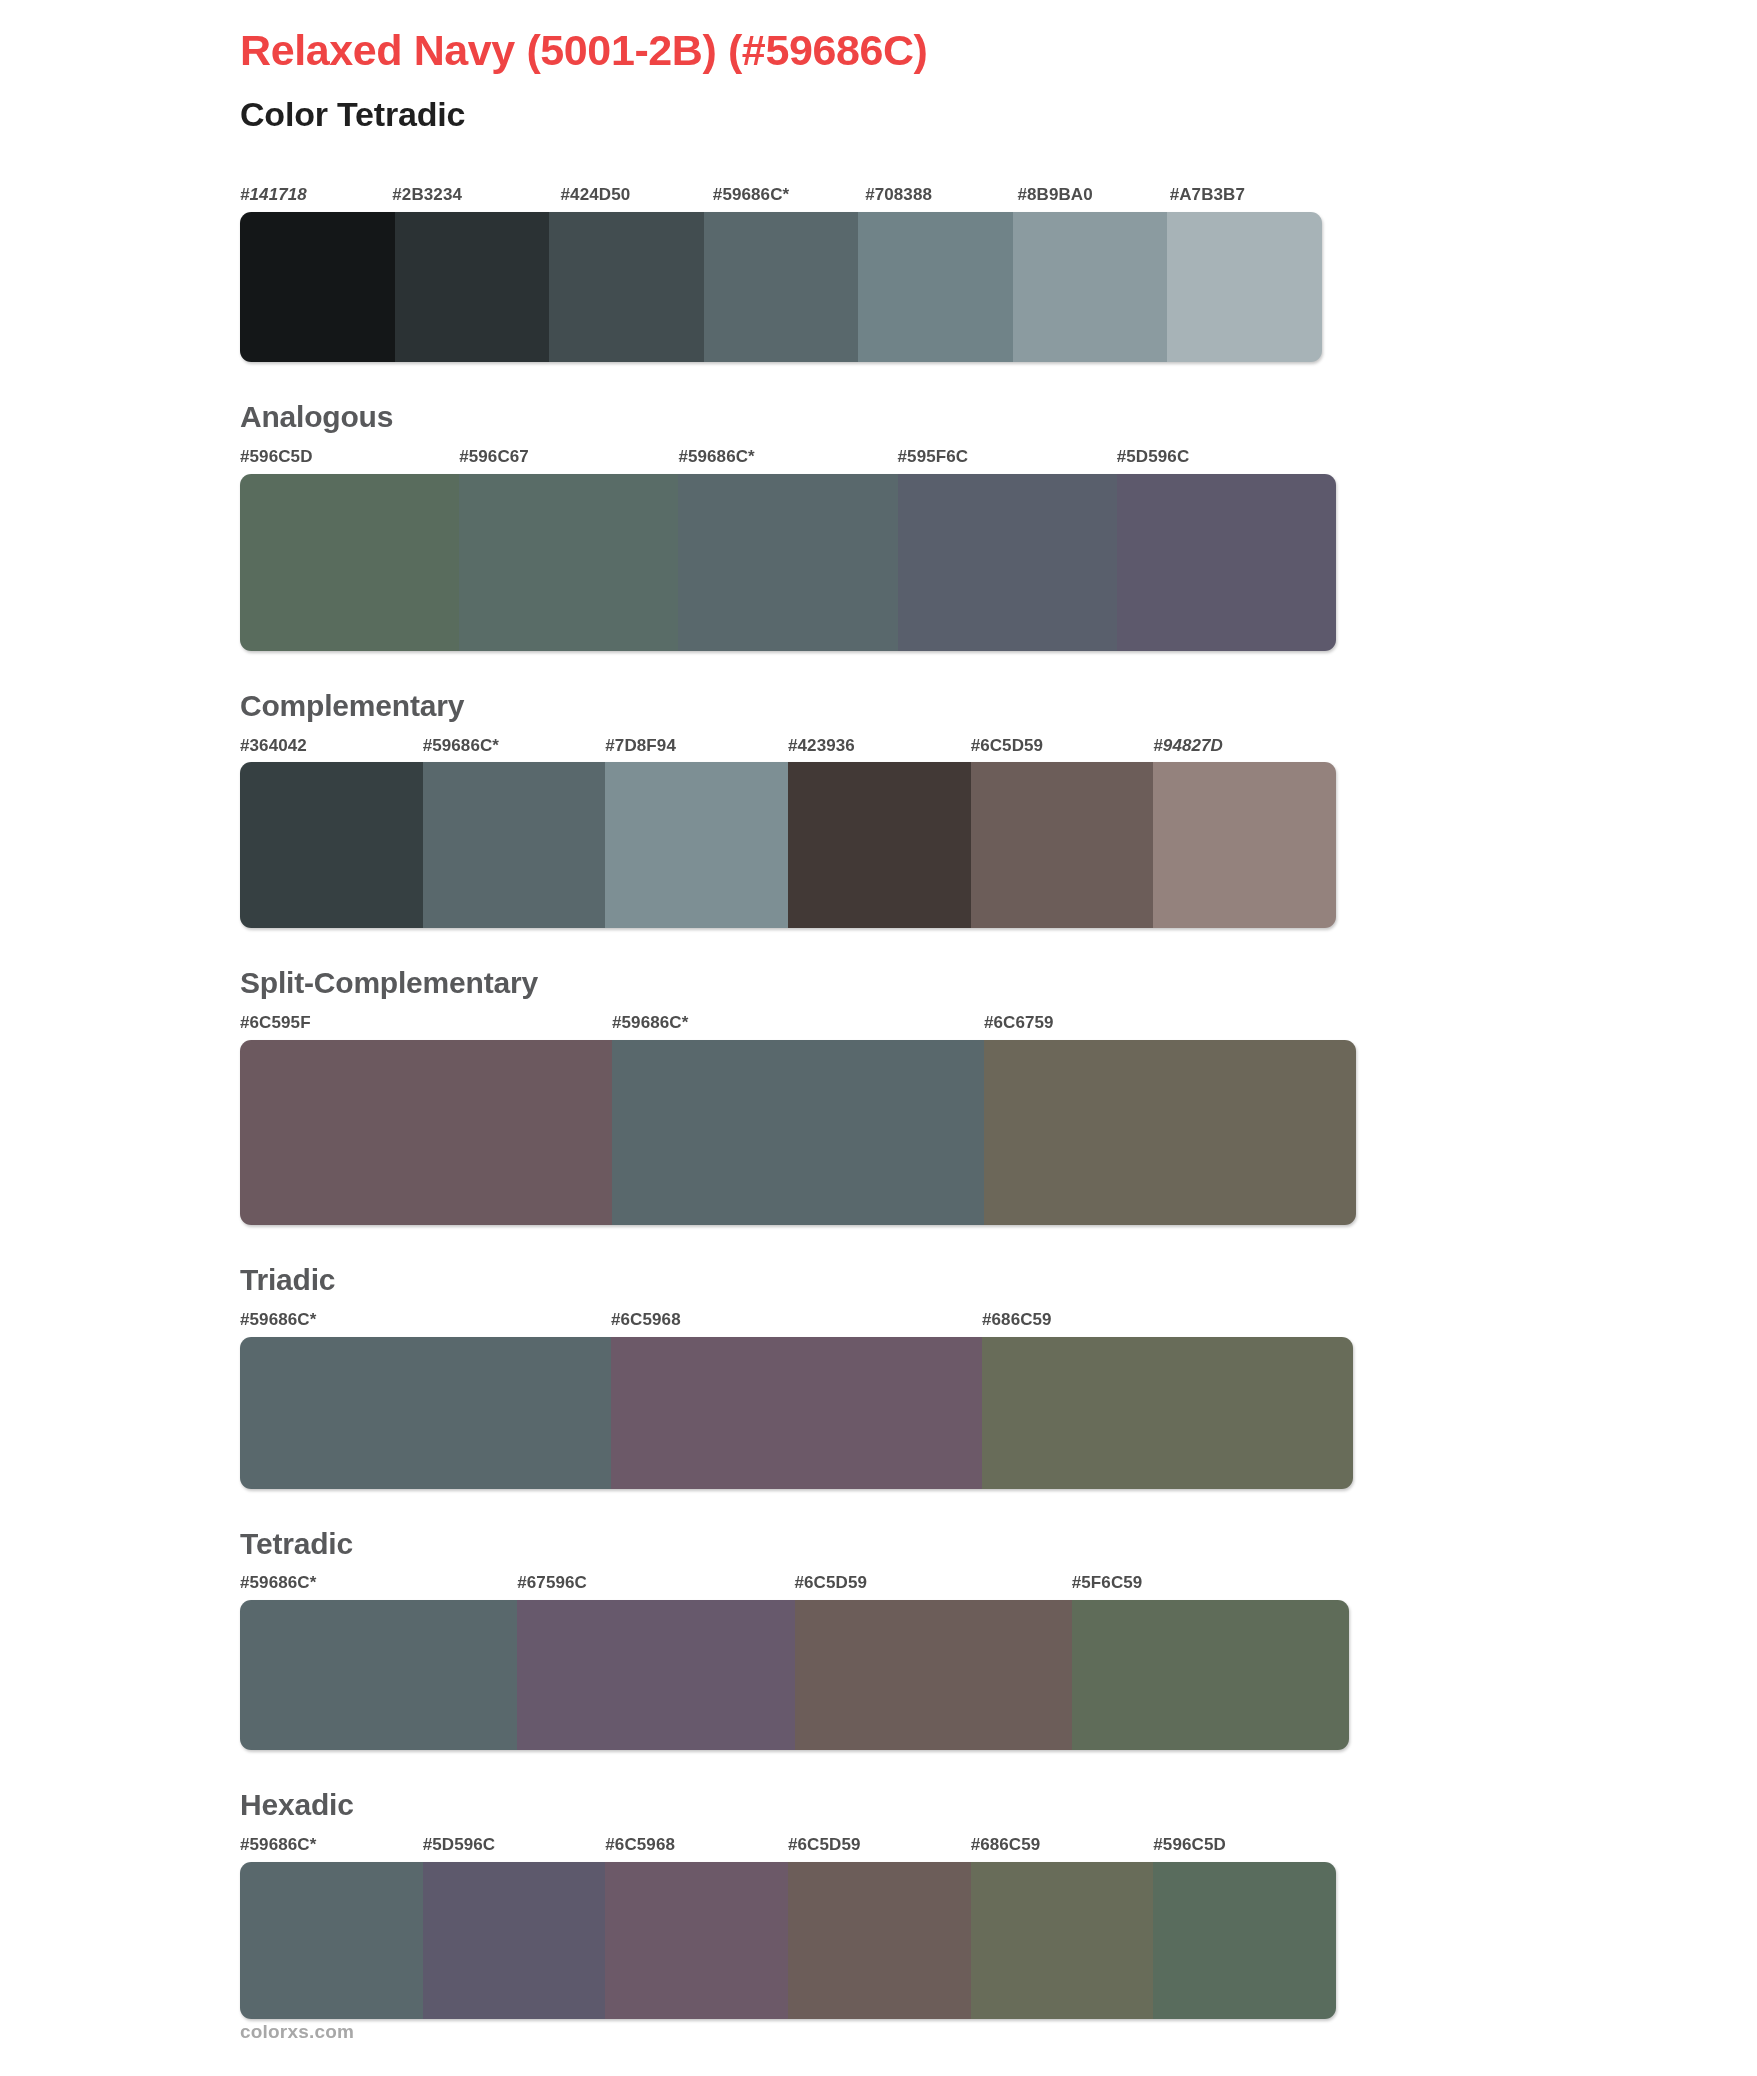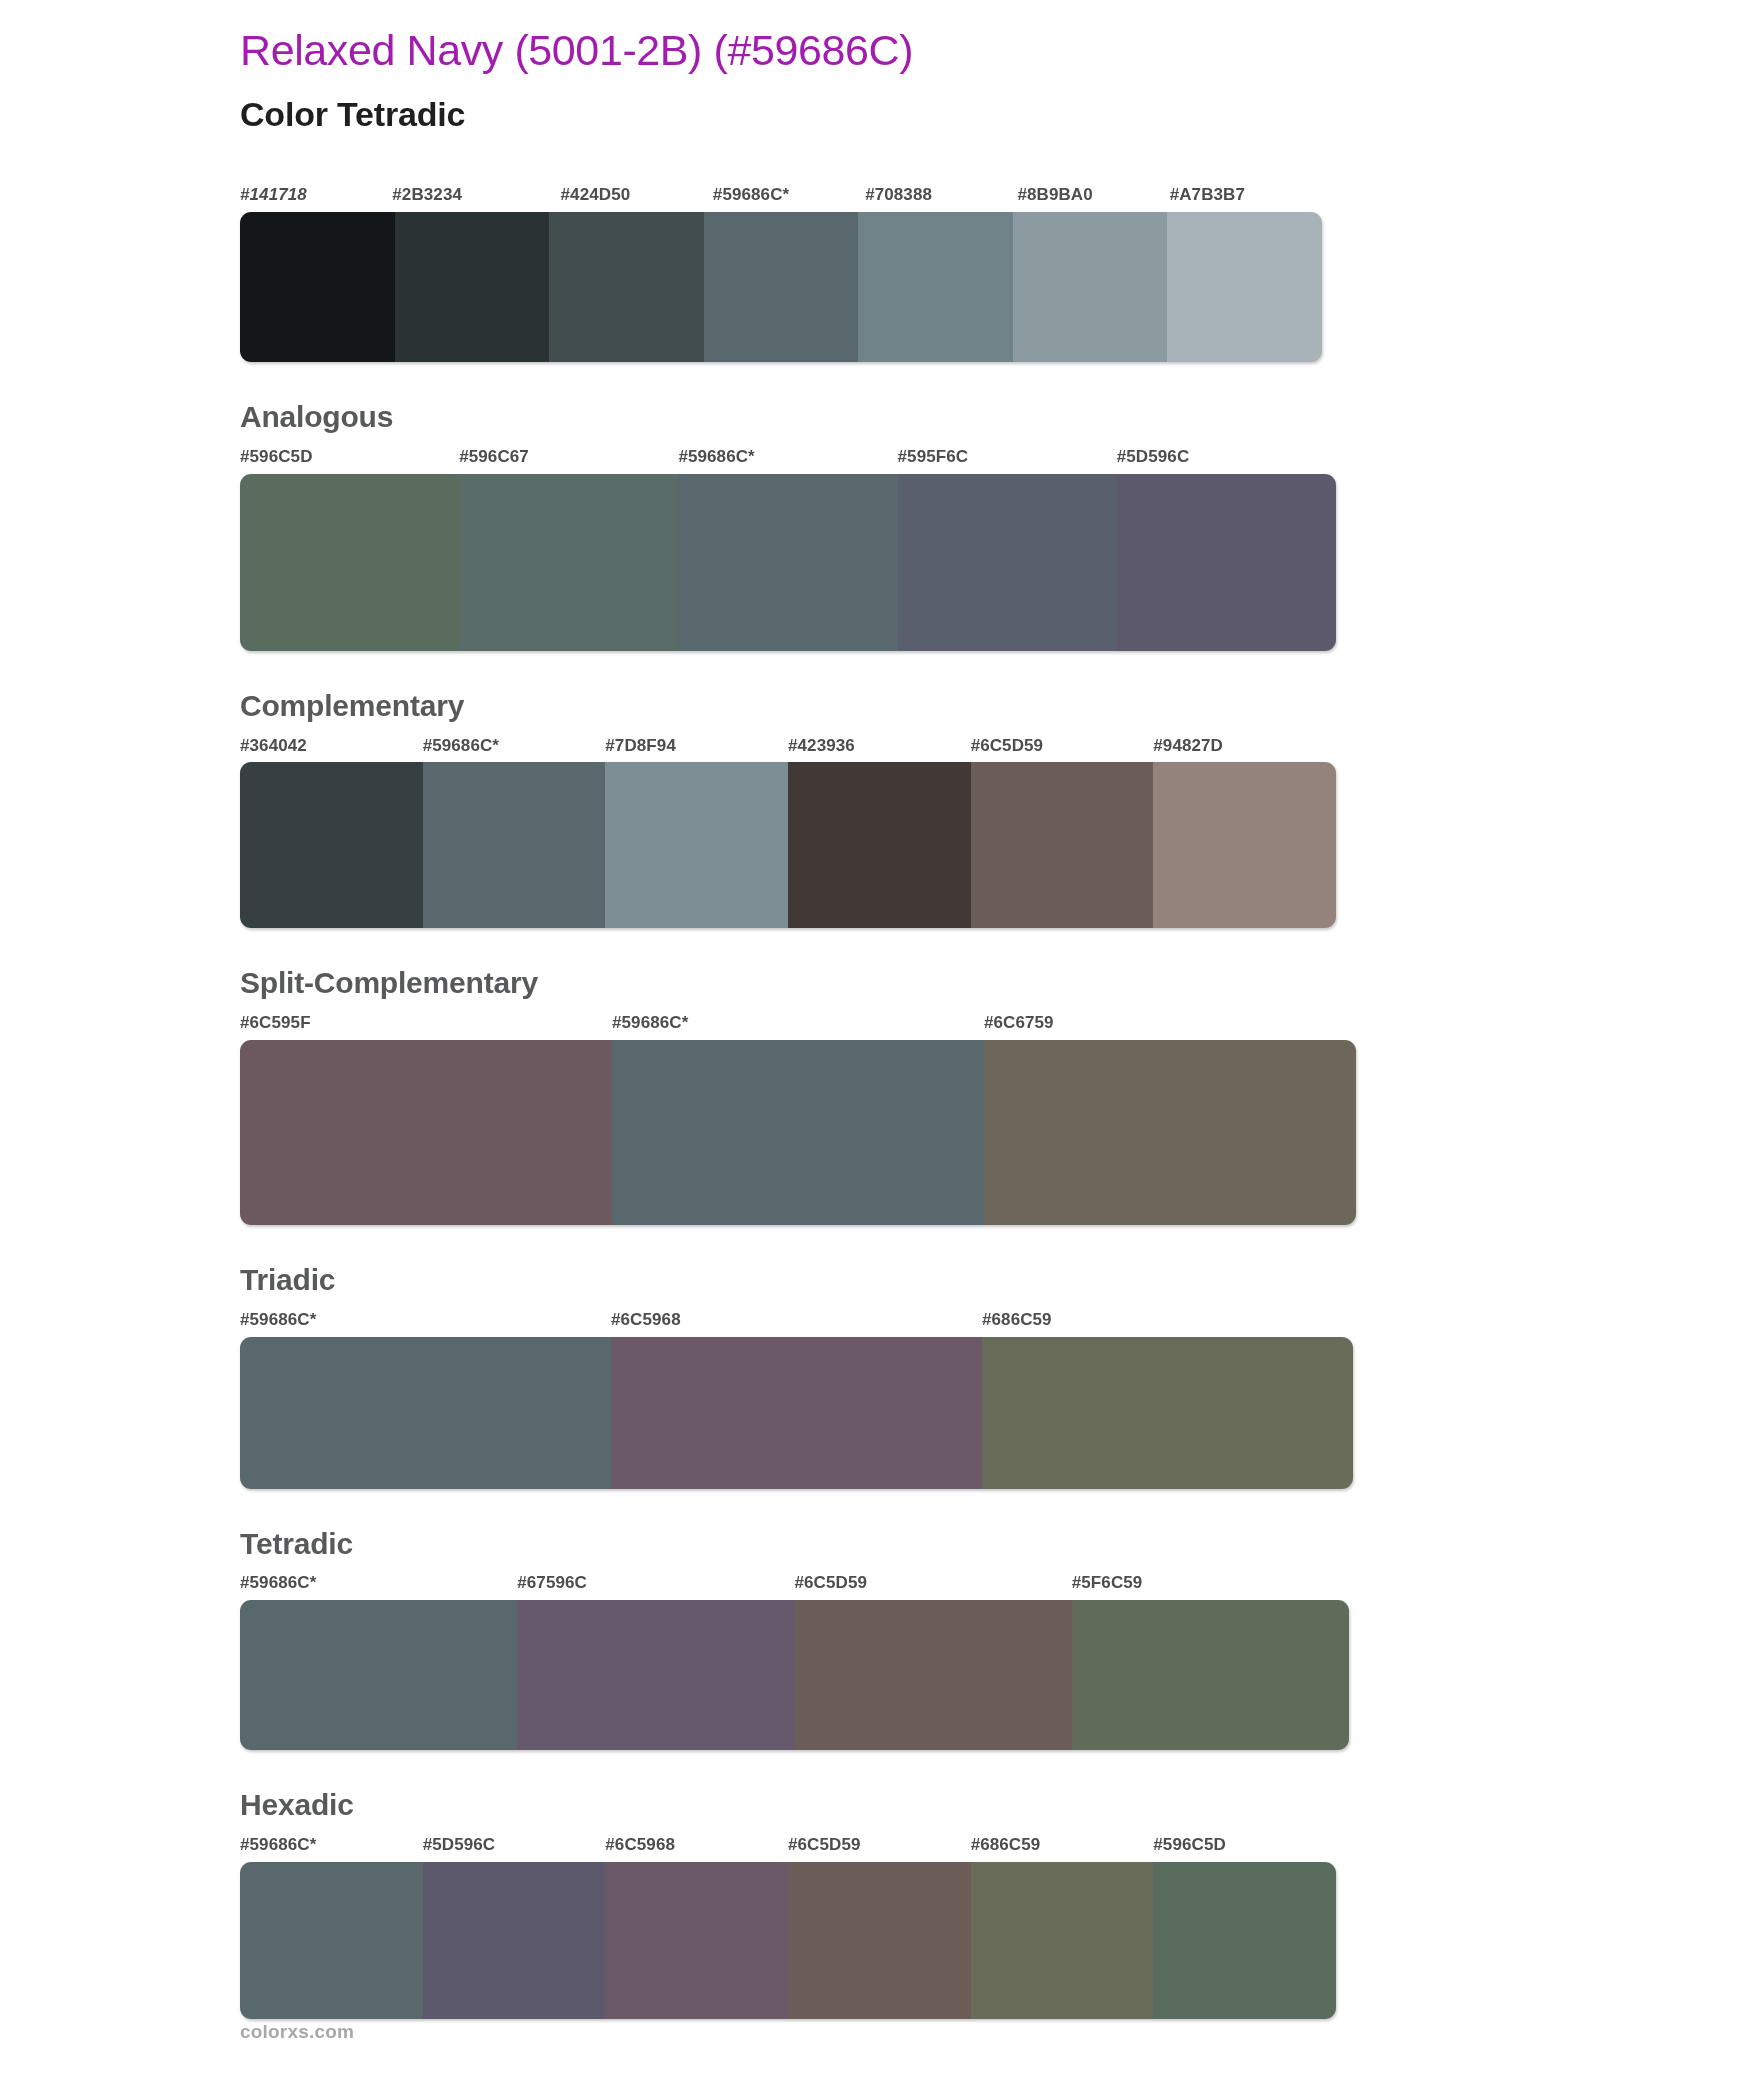--- a/index.html
+++ b/index.html
@@ -23,22 +23,22 @@
     position: relative;
   }
 
   
   .header {
     padding: 24px 0 0 240px;
   }
 
   .page-title {
     font-size: 43px;
-    font-weight: 400;
-    color: #a21caf;
+    font-weight: 700;
+    color: #ef4444;
     letter-spacing: -0.4px;
     line-height: 1.25;
     white-space: nowrap;
   }
 
   .page-subtitle {
     font-size: 34px;
     font-weight: 700;
     color: #1f1f1f;
     letter-spacing: -0.2px;
@@ -172,21 +172,21 @@
         </div>
       </div>
       <div class="section">
         <div class="section-heading">Complementary</div>
         <div class="labels-row row-comp" style="height: 21px;">
           <div class="swatch-label" style="width: 16.6667%;">#364042</div>
           <div class="swatch-label" style="width: 16.6667%;">#59686C*</div>
           <div class="swatch-label" style="width: 16.6667%;">#7D8F94</div>
           <div class="swatch-label" style="width: 16.6667%;">#423936</div>
           <div class="swatch-label" style="width: 16.6667%;">#6C5D59</div>
-          <div class="swatch-label" style="width: 16.6667%;">#94827D</div>
+          <div class="swatch-label" style="width: 16.6667%; font-style: italic;">#94827D</div>
         </div>
         <div class="swatch-row row-comp">
           <div class="swatch" title="#364042" style="width: 16.6667%; background: rgb(54, 64, 66);"></div>
           <div class="swatch" title="#59686C*" style="width: 16.6667%; background: rgb(89, 104, 108);"></div>
           <div class="swatch" title="#7D8F94" style="width: 16.6667%; background: rgb(125, 143, 148);"></div>
           <div class="swatch" title="#423936" style="width: 16.6667%; background: rgb(66, 57, 54);"></div>
           <div class="swatch" title="#6C5D59" style="width: 16.6667%; background: rgb(108, 93, 89);"></div>
           <div class="swatch" title="#94827D" style="width: 16.6667%; background: rgb(148, 130, 125);"></div>
         </div>
       </div>

